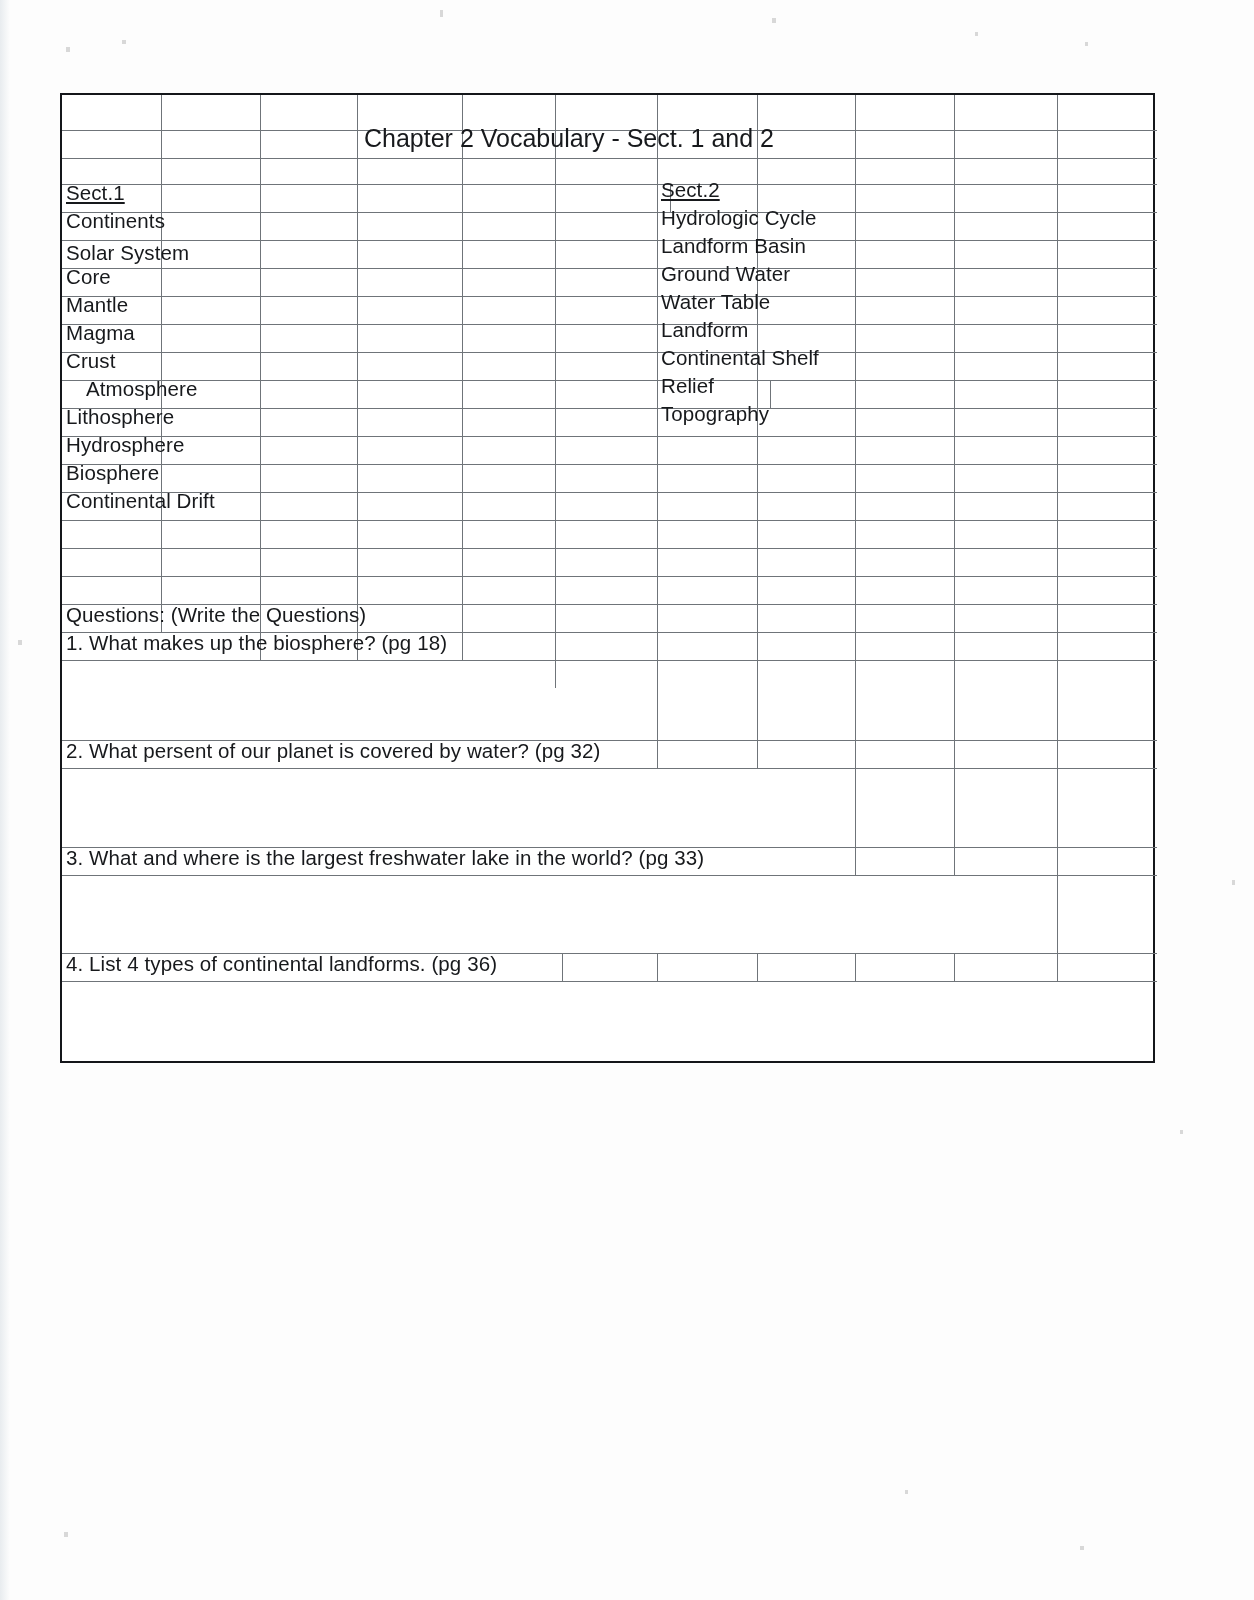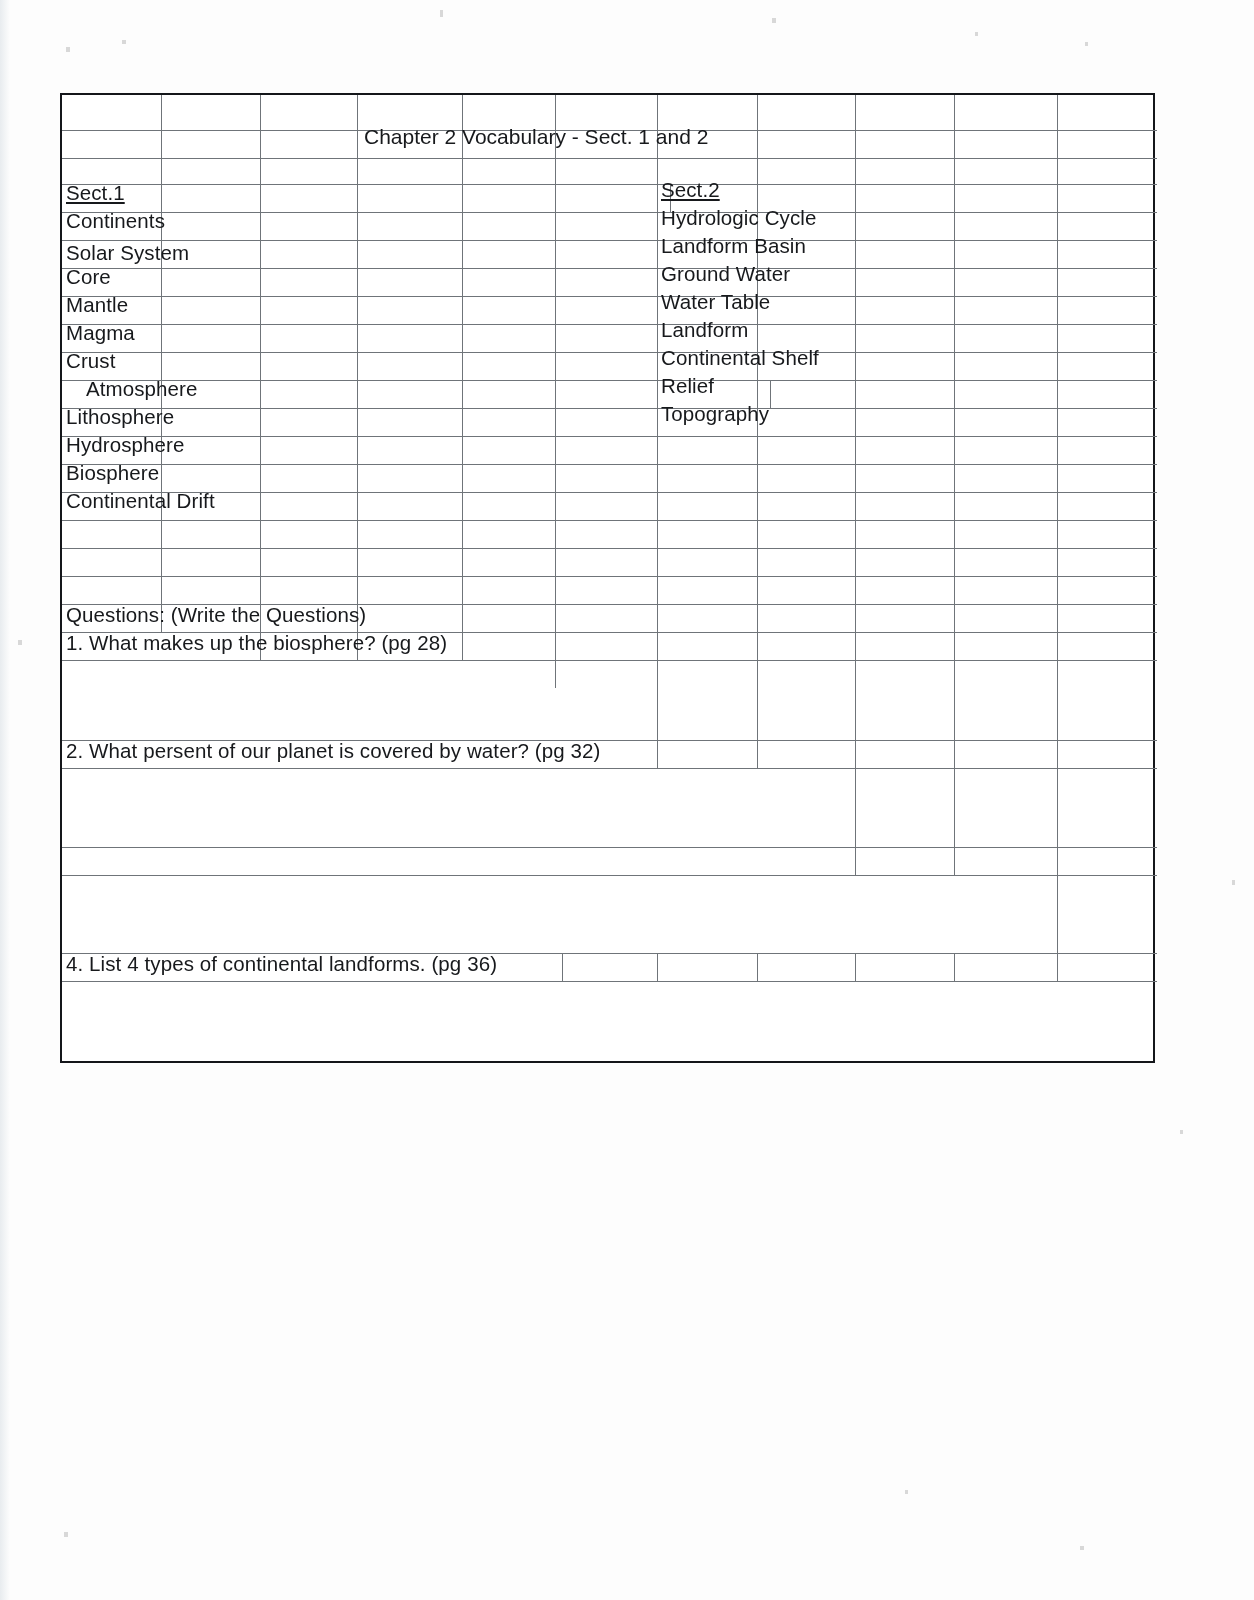--- a/index.html
+++ b/index.html
@@ -67,21 +67,21 @@
     letter-spacing: .1px;
     white-space: nowrap;
     line-height: 1;
   }
   .txt.u {
     text-decoration: underline;
     text-underline-offset: 2px;
   }
   .title {
     position: absolute;
-    font-size: 21px;
+    font-size: 25px;
     color: #17191c;
     white-space: nowrap;
     line-height: 1;
   }
 </style>
 </head>
 <body>
 
 <div id="page">
 
@@ -193,22 +193,23 @@
     <div class="txt" style="left:599px;top:141px;">Landform Basin</div>
     <div class="txt" style="left:599px;top:169px;">Ground Water</div>
     <div class="txt" style="left:599px;top:197px;text-align:right;">Water Table</div>
     <div class="txt" style="left:599px;top:225px;">Landform</div>
     <div class="txt" style="left:599px;top:253px;">Continental Shelf</div>
     <div class="txt" style="left:599px;top:281px;">Relief</div>
     <div class="txt" style="left:599px;top:309px;">Topography</div>
 
     <div class="txt" style="left:4px;top:510px;text-align:right;">Questions: (Write the Questions)</div>
 
-    <div class="txt" style="left:4px;top:538px;">1. What makes up the biosphere? (pg 28)</div>
+    <div class="txt" style="left:4px;top:538px;">1. What makes up the biosphere? (pg 18)</div>
     <div class="txt" style="left:4px;top:646px;">2. What persent of our planet is covered by water? (pg 32)</div>
+    <div class="txt" style="left:4px;top:753px;">3. What and where is the largest freshwater lake in the world? (pg 33)</div>
     <div class="txt" style="left:4px;top:859px;">4. List 4 types of continental landforms. (pg 36)</div>
 
     <div class="cellbox" style="left:0;top:566px;width:1091px;height:78px;"></div>
     <div class="cellbox" style="left:0;top:674px;width:1091px;height:77px;"></div>
     <div class="cellbox" style="left:0;top:781px;width:1091px;height:76px;"></div>
     <div class="cellbox" style="left:0;top:887px;width:1091px;height:79px;"></div>
 
   </div>
 
 </div>

